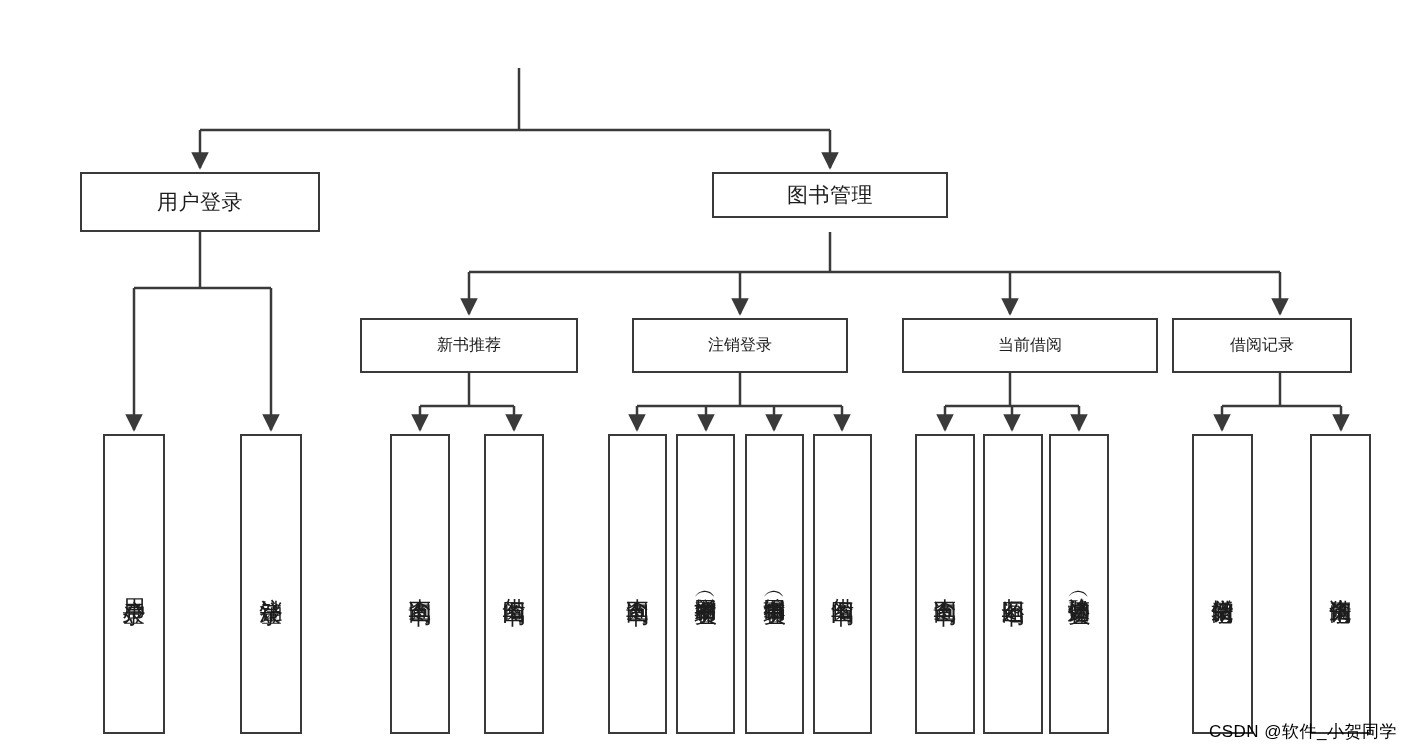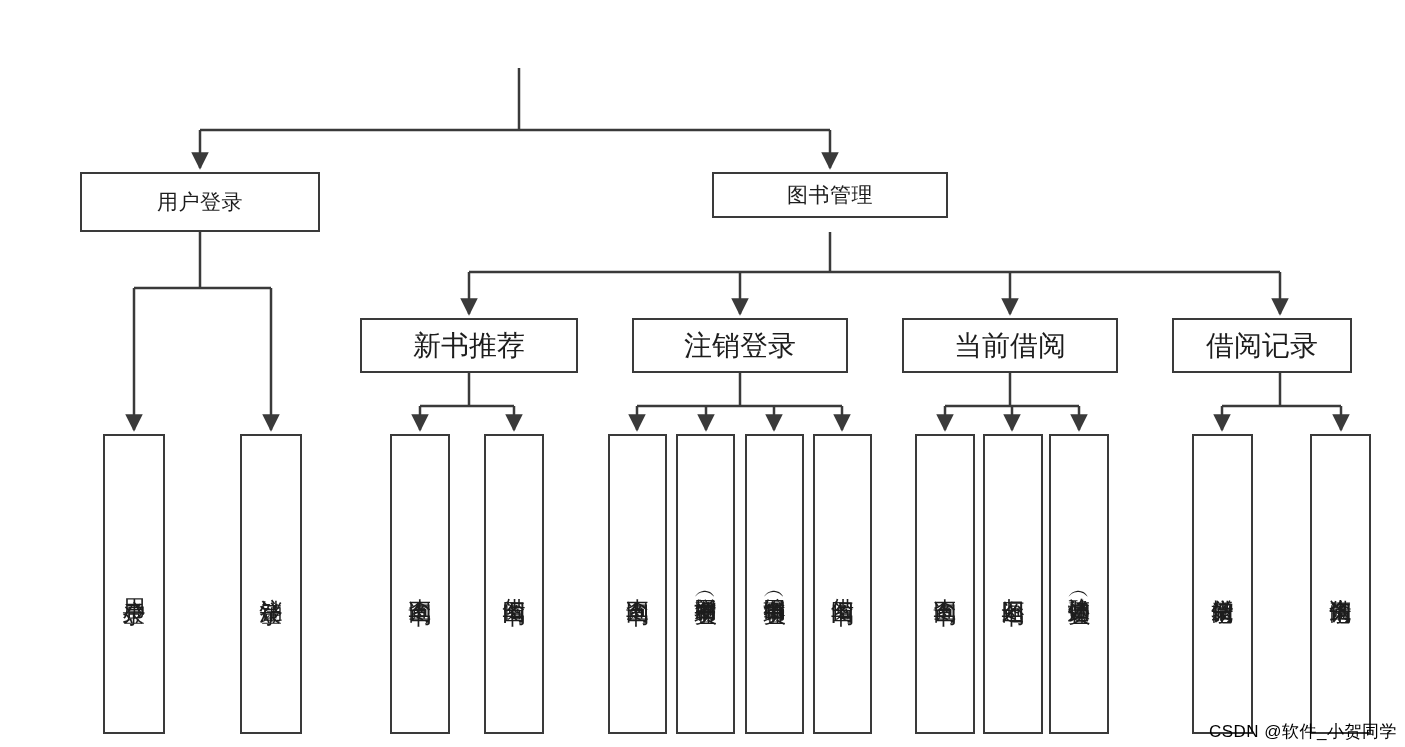--- a/index.html
+++ b/index.html
@@ -37,21 +37,21 @@
     color: #1d1d1d;
   }
   .node.h {
     font-size: 21px;
     letter-spacing: 0.5px;
   }
   .node.root {
     font-size: 22px;
   }
   .node.t2 {
-    font-size: 28px;
+    font-size: 16px;
   }
   .leaf {
     position: absolute;
     box-sizing: border-box;
     background: #ffffff;
     border: 2.5px solid #3a3a3a;
     display: flex;
     align-items: center;
     justify-content: center;
     color: #1d1d1d;
@@ -136,21 +136,21 @@
 
 
   <div class="node h" style="left:80px; top:172px; width:240px; height:60px;">用户登录</div>
 
   <div class="node h" style="left:712px; top:172px; width:236px; height:46px;font-family:Liberation Serif, serif;">图书管理</div>
 
   <div class="node t2" style="left:360px; top:318px; width:218px; height:55px;">新书推荐</div>
 
   <div class="node t2" style="left:632px; top:318px; width:216px; height:55px;">注销登录</div>
 
-  <div class="node t2" style="left:902px; top:318px; width:216px; height:55px;">当前借阅</div>
+  <div class="node t2" style="left:902px; top:318px; width:256px; height:55px;">当前借阅</div>
 
   <div class="node t2" style="left:1172px; top:318px; width:180px; height:55px;">借阅记录</div>
 
   <div class="leaf" style="left:103px; top:434px; width:62px; height:300px;">
     <span class="vtext">用户登录</span>
   </div>
   <div class="leaf" style="left:240px; top:434px; width:62px; height:300px;">
     <span class="vtext">注销登录</span>
   </div>
 

